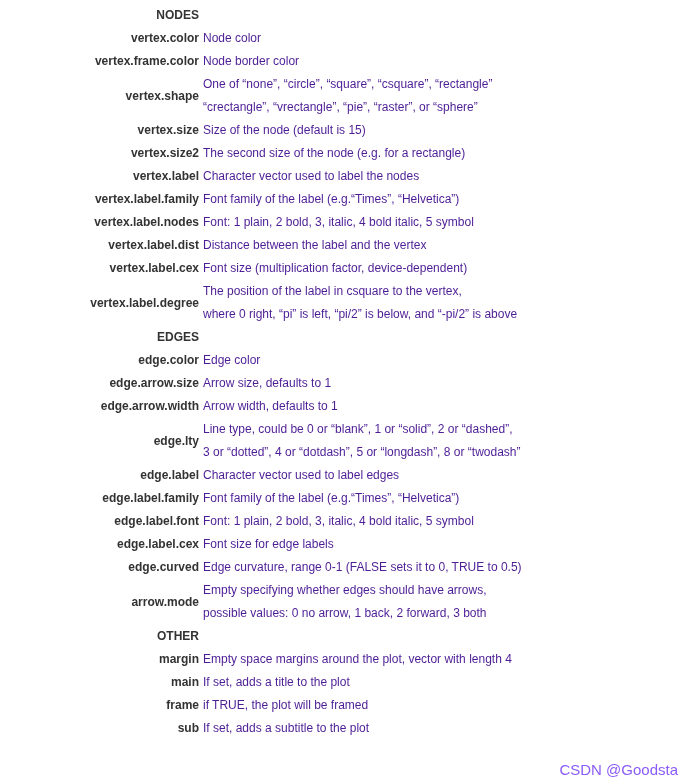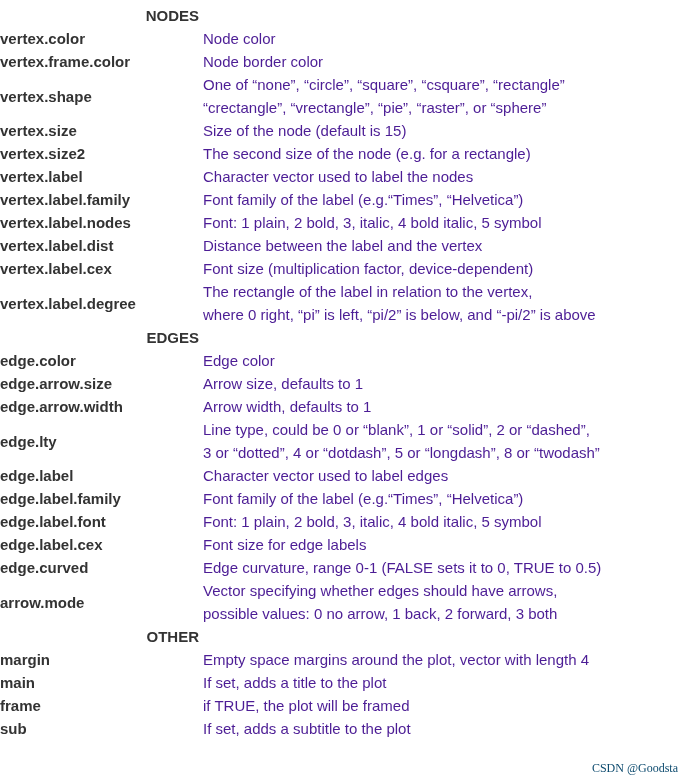--- a/index.html
+++ b/index.html
@@ -13,52 +13,52 @@
       position: relative;
       overflow: hidden;
       font-family: "Liberation Sans", sans-serif;
       color: #333333;
     }
     table.params {
       position: absolute;
       left: 0;
       top: 4px;
       border-collapse: collapse;
-      font-size: 15px;
+      font-size: 12px;
       line-height: 23px;
     }
     table.params td {
       padding: 0;
       vertical-align: middle;
     }
     td.key {
       width: 199px;
-      text-align: left;
+      text-align: right;
       font-weight: bold;
       padding-right: 4px !important;
       white-space: nowrap;
       color: #333333;
     }
     td.desc {
       white-space: nowrap;
       color: #4c1d95;
     }
     tr.section td.key {
       text-align: right;
     }
     .desc-line {
       display: block;
     }
     .watermark {
       position: absolute;
       right: 12px;
       top: 761px;
-      font-size: 12px;
-      color: #0c4a6e;
-      font-family: Liberation Serif, serif;
+      font-size: 15px;
+      color: #8b5cf6;
+      font-family: Liberation Sans, sans-serif;
     }
   </style>
 </head>
 <body>
 
 <table class="params">
   <tbody id="param-body">
 
     <tr class="section">
       <td class="key">NODES</td>
@@ -121,21 +121,21 @@
       </tr>
     <tr>
         <td class="key">vertex.label.cex</td>
         <td class="desc">
           <span class="desc-line">Font size (multiplication factor, device-dependent)</span>
         </td>
       </tr>
     <tr>
         <td class="key">vertex.label.degree</td>
         <td class="desc">
-          <span class="desc-line">The rectangle of the label in relation to the vertex,</span>
+          <span class="desc-line">The position of the label in csquare to the vertex,</span>
           <span class="desc-line">where 0 right, “pi” is left, “pi/2” is below, and “-pi/2” is above</span>
         </td>
       </tr>
 
     <tr class="section">
       <td class="key">EDGES</td>
       <td class="desc"></td>
     </tr>
     <tr>
         <td class="key">edge.color</td>
@@ -188,21 +188,21 @@
       </tr>
     <tr>
         <td class="key">edge.curved</td>
         <td class="desc">
           <span class="desc-line">Edge curvature, range 0-1 (FALSE sets it to 0, TRUE to 0.5)</span>
         </td>
       </tr>
     <tr>
         <td class="key">arrow.mode</td>
         <td class="desc">
-          <span class="desc-line">Vector specifying whether edges should have arrows,</span>
+          <span class="desc-line">Empty specifying whether edges should have arrows,</span>
           <span class="desc-line">possible values: 0 no arrow, 1 back, 2 forward, 3 both</span>
         </td>
       </tr>
 
     <tr class="section">
       <td class="key">OTHER</td>
       <td class="desc"></td>
     </tr>
     <tr>
         <td class="key">margin</td>

